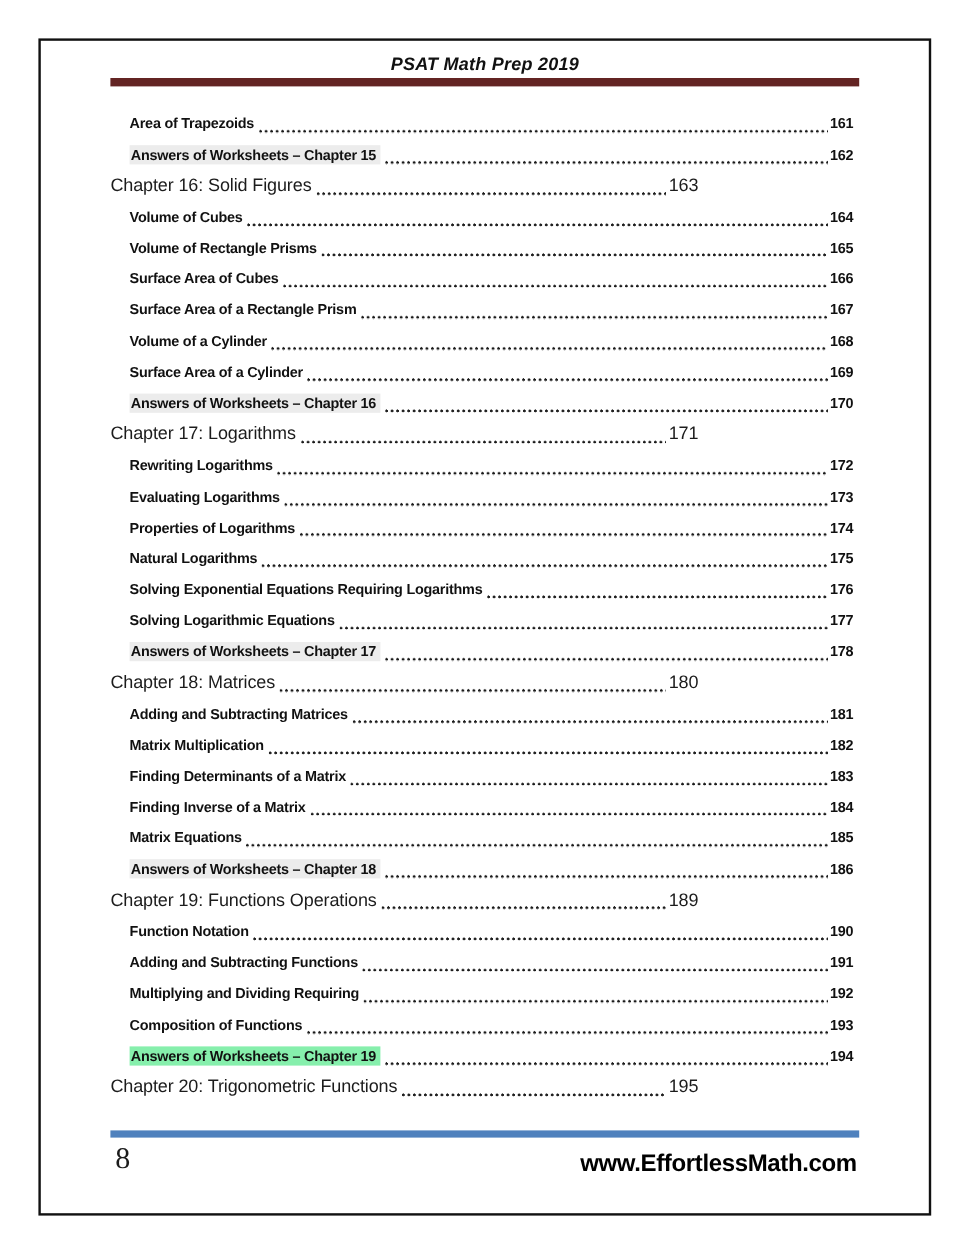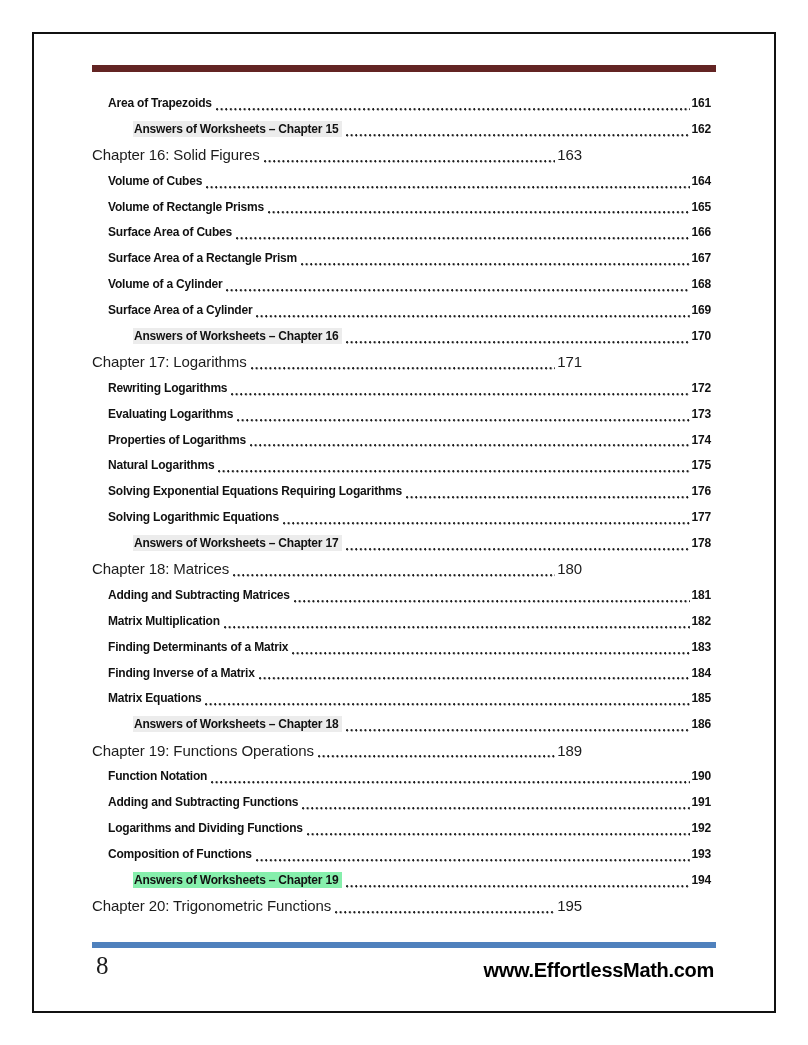--- a/index.html
+++ b/index.html
@@ -28,21 +28,21 @@
   }
   .row.sub{
     margin-left:16px;width:603px;
     font-size:12px;font-weight:bold;letter-spacing:-0.2px;
   }
   .row.chapter{
     width:490px;
     font-size:15px;font-weight:normal;color:#1c1c1c;letter-spacing:-0.1px;
   }
   .row .label{flex:0 0 auto;white-space:nowrap;}
-  .row.hl .label{background:#ececec;padding:1px 4px 1px 1px;margin-left:25px;}
+  .row.hl .label{background:#ececec;padding:1px 4px 1px 1px;}
   .row .leader{
     flex:1 1 auto;align-self:flex-end;height:3px;margin:0 2px 5px 4px;
     background-image:radial-gradient(circle at 1.1px 1.4px,#1a1a1a 1px,transparent 1.3px);
     background-size:4.6px 3px;background-repeat:repeat-x;
   }
   .row .num{flex:0 0 auto;white-space:nowrap;}
   .footer-rule{
     position:absolute;top:908px;left:58px;right:58px;height:5.5px;
   }
   .footer-page-number{
@@ -54,20 +54,21 @@
     position:absolute;top:925px;right:60px;
     font-size:20px;font-weight:bold;color:#000000;letter-spacing:-0.3px;
   }
 </style>
 </head>
 <body>
 
 <div class="page">
   <div class="frame" style="border-color: rgb(17, 17, 17);">
 
+    <div class="header-title">PSAT Math Prep 2019</div>
 
     <div class="header-rule" style="background: rgb(99, 36, 35);"></div>
 
     <div class="toc">
         <div class="row sub">
     <span class="label">Area of Trapezoids</span>
     <span class="leader"></span>
     <span class="num">161</span>
   </div>
         <div class="row sub hl">
@@ -199,21 +200,21 @@
     <span class="label">Function Notation</span>
     <span class="leader"></span>
     <span class="num">190</span>
   </div>
         <div class="row sub">
     <span class="label">Adding and Subtracting Functions</span>
     <span class="leader"></span>
     <span class="num">191</span>
   </div>
         <div class="row sub">
-    <span class="label">Logarithms and Dividing Functions</span>
+    <span class="label">Multiplying and Dividing Requiring</span>
     <span class="leader"></span>
     <span class="num">192</span>
   </div>
         <div class="row sub">
     <span class="label">Composition of Functions</span>
     <span class="leader"></span>
     <span class="num">193</span>
   </div>
         <div class="row sub hl">
     <span class="label" style="background: #86efac;">Answers of Worksheets – Chapter 19</span>

